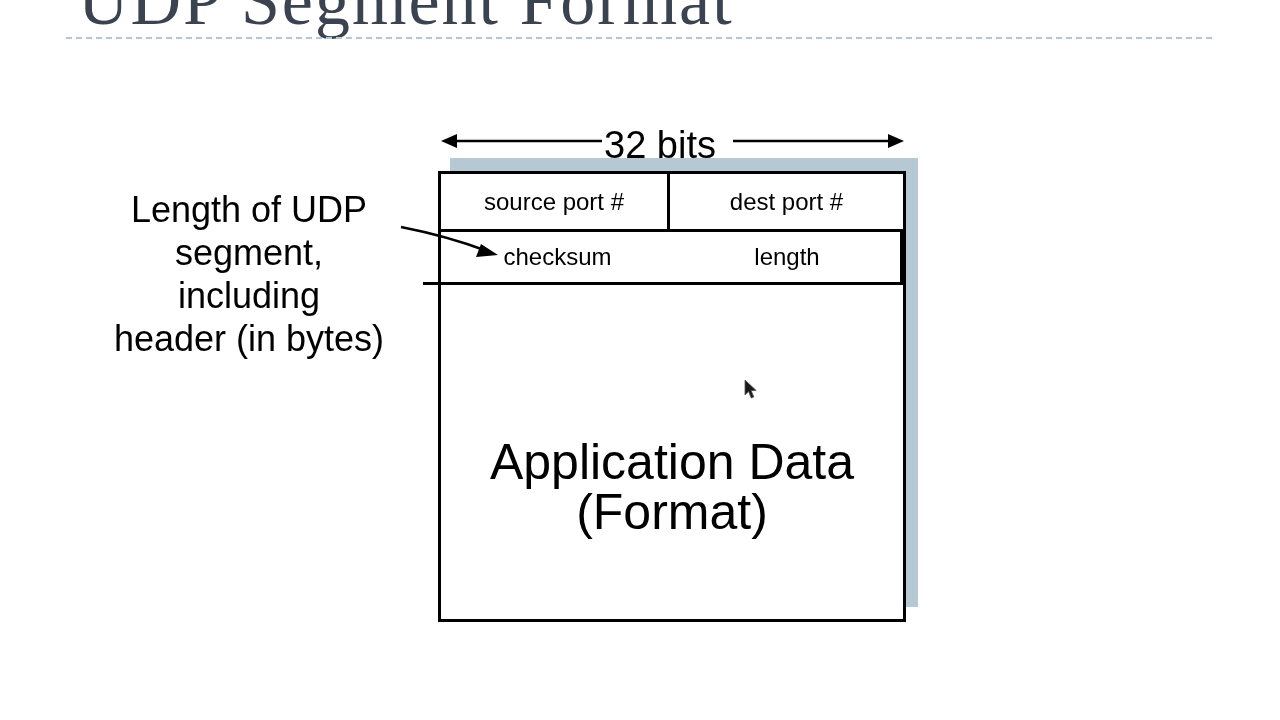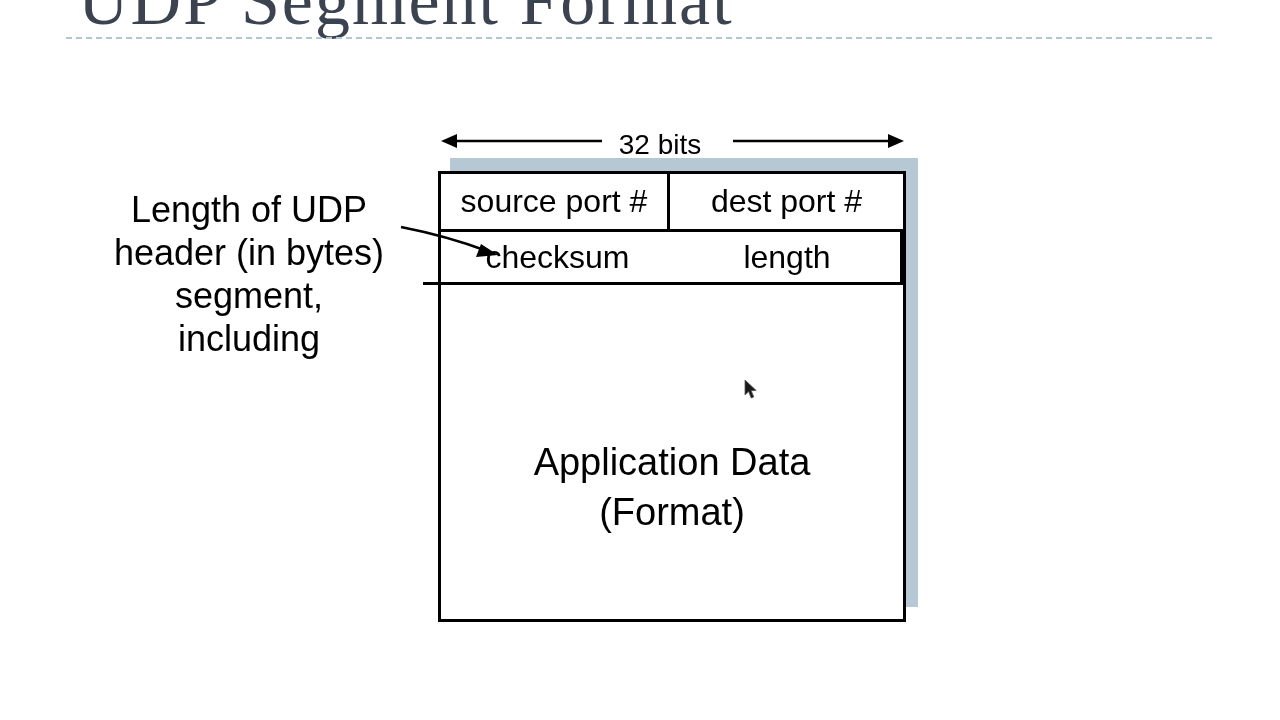--- a/index.html
+++ b/index.html
@@ -17,46 +17,46 @@
     color:var(--title_text,#3b4250);
     white-space:nowrap;
   }
   .title-divider{
     position:absolute;left:66px;top:37px;width:1146px;height:0;
     border-top:2px dashed var(--divider,#b3c7d4);
   }
   
   .bits-label{
     position:absolute;left:598px;top:128px;width:124px;
-    text-align:center;font-size:28px;line-height:34px;
+    text-align:center;font-size:38px;line-height:34px;
   }
   .arrow-svg{position:absolute;}
   
   .seg-shadow{
     position:absolute;left:450px;top:158px;width:468px;height:449px;
     background:var(--shadow,#b6c8d4);
   }
   .seg-table{
     position:absolute;left:438px;top:171px;width:468px;height:451px;
     box-sizing:border-box;border:3px solid var(--table_border,#000);
     background:#fff;display:flex;flex-direction:column;
   }
   .seg-row{display:flex;box-sizing:border-box;border-bottom:3px solid var(--table_border,#000);}
   .seg-row.row-1{height:58px;}
   .seg-row.row-2{height:53px;}
   .seg-cell{
     box-sizing:border-box;display:flex;align-items:center;justify-content:center;
-    font-size:32px;
+    font-size:24px;
   }
   .seg-cell.left{width:229px;border-right:3px solid var(--table_border,#000);}
   .seg-cell.right{flex:1;}
   .seg-payload{
     flex:1;display:flex;flex-direction:column;align-items:center;
     padding-top:152px;box-sizing:border-box;
-    font-size:38px;line-height:50px;text-align:center;
+    font-size:50px;line-height:50px;text-align:center;
   }
   .row2-overhang{
     position:absolute;left:423px;top:282px;width:18px;height:3px;
     background:var(--table_border,#000);
   }
   
   .annotation{
     position:absolute;left:100px;top:188px;width:298px;
     text-align:center;font-size:36px;line-height:43px;
   }
@@ -91,22 +91,22 @@
   </div>
   <div class="seg-payload">
     <span>Application Data</span>
     <span>(Format)</span>
   </div>
 </div>
 <div class="row2-overhang"></div>
 
 <div class="annotation">
   <div>Length of UDP</div>
+  <div>segment, including</div>
   <div>header (in bytes)</div>
-  <div>segment, including</div>
 </div>
 <svg class="arrow-svg" style="left:395px;top:216px;" width="112" height="48">
   <path d="M6,11 Q52,20 92,35" fill="none" stroke="#000" stroke-width="2.5"></path>
   <polygon points="103,39 86,28 81,41" fill="#000"></polygon>
 </svg>
 
 <svg class="mouse-cursor" width="14" height="21" viewBox="0 0 14 21">
   <path d="M1,1 L1,16 L4.6,12.6 L7.2,19 L9.8,17.9 L7.2,11.7 L12.2,11.5 Z" fill="#1a1a1a" stroke="#555" stroke-width="0.8"></path>
 </svg>
 

